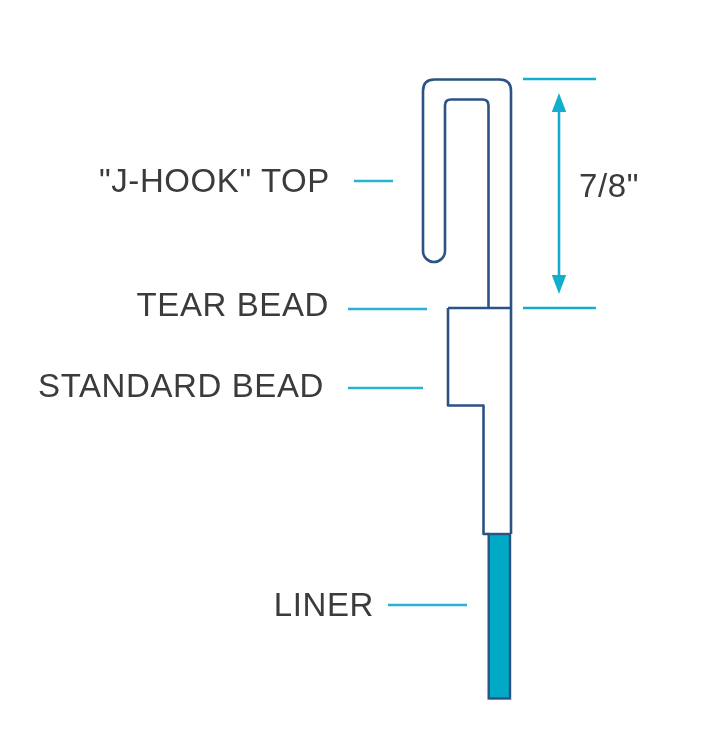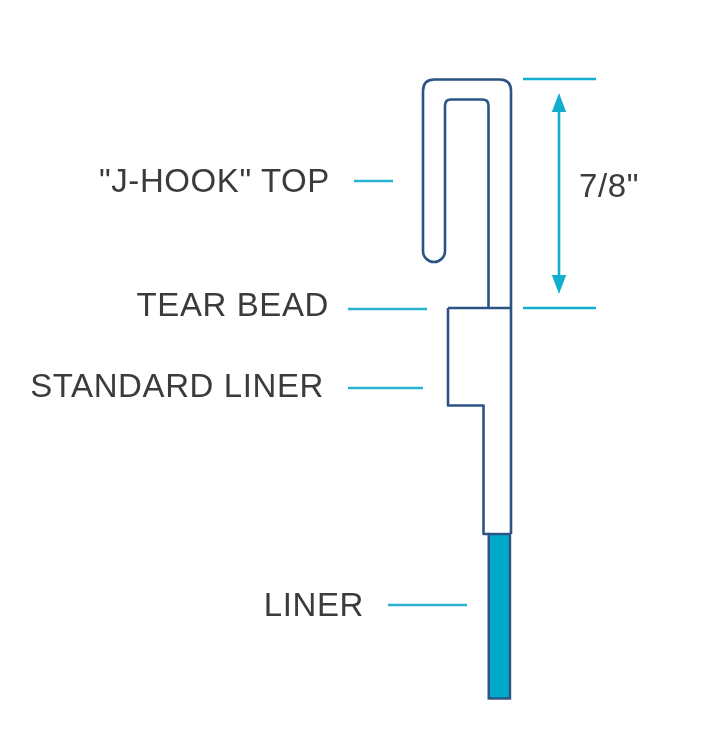--- a/index.html
+++ b/index.html
@@ -51,21 +51,21 @@
     font-size: 33px;
     line-height: 38px;
     font-weight: 400;
     letter-spacing: 0.6px;
     color: var(--text, #3B3B3D);
     white-space: nowrap;
   }
   .lbl-jhook { top: 162px; right: 382px; }
   .lbl-tear  { top: 286px; right: 383px; }
   .lbl-bead  { top: 367px; right: 388px; }
-  .lbl-liner { top: 586px; right: 348px; }
+  .lbl-liner { top: 586px; right: 338px; }
   .lbl-dim   { top: 167px; left: 579px; }
 </style>
 </head>
 <body>
 
 <div class="canvas">
 
   <svg class="drawing" width="712" height="756" viewBox="0 0 712 756">
 
     <path class="navy" d="M 488.5 308
@@ -101,19 +101,19 @@
       <path class="callout-line" d="M 348 309 L 427 309"></path>
       <path class="callout-line" d="M 348 388 L 423 388"></path>
       <path class="callout-line" d="M 388 605 L 467 605"></path>
     </g>
   </svg>
 
   <div class="label lbl-jhook">"J-HOOK" TOP</div>
 
   <div class="label lbl-tear">TEAR BEAD</div>
 
-  <div class="label lbl-bead">STANDARD LINER</div>
+  <div class="label lbl-bead">STANDARD BEAD</div>
 
   <div class="label lbl-liner">LINER</div>
 
   <div class="label lbl-dim">7/8"</div>
 
 </div>
 
 </body></html>

